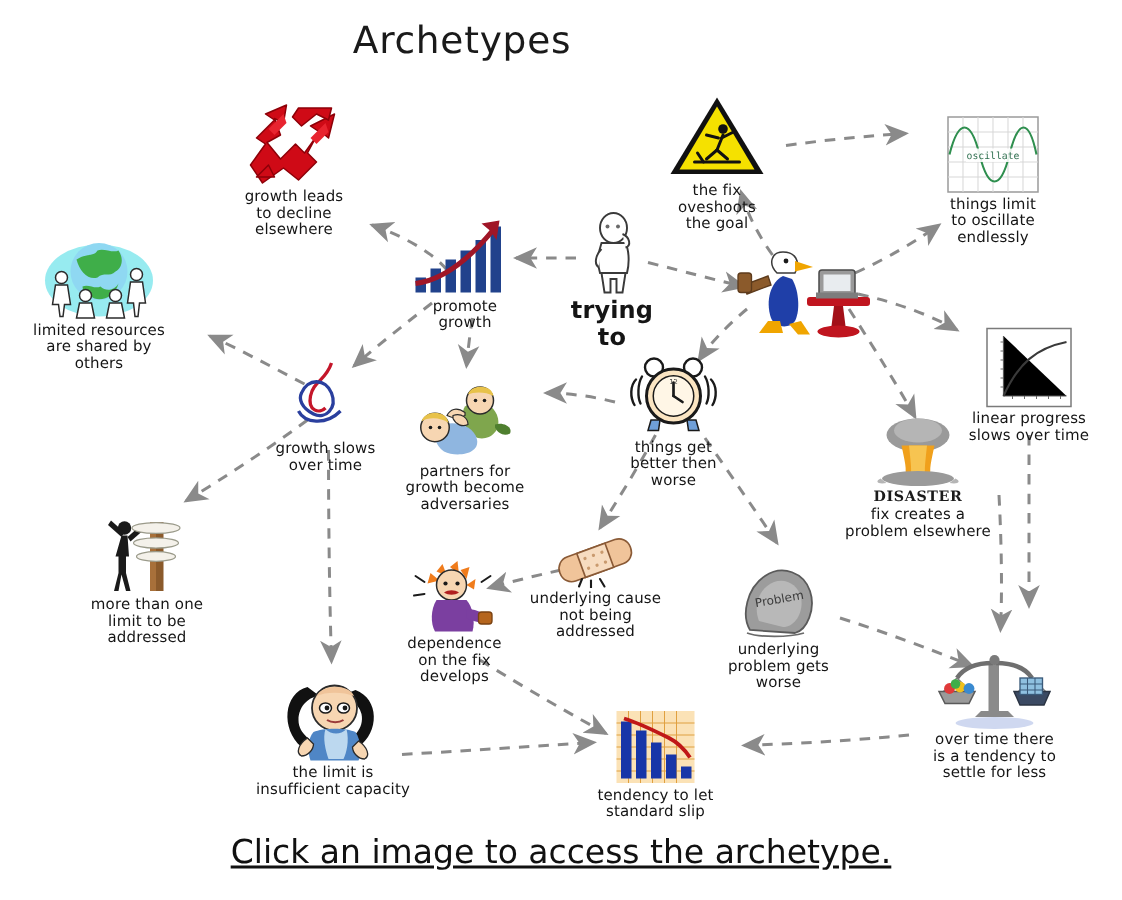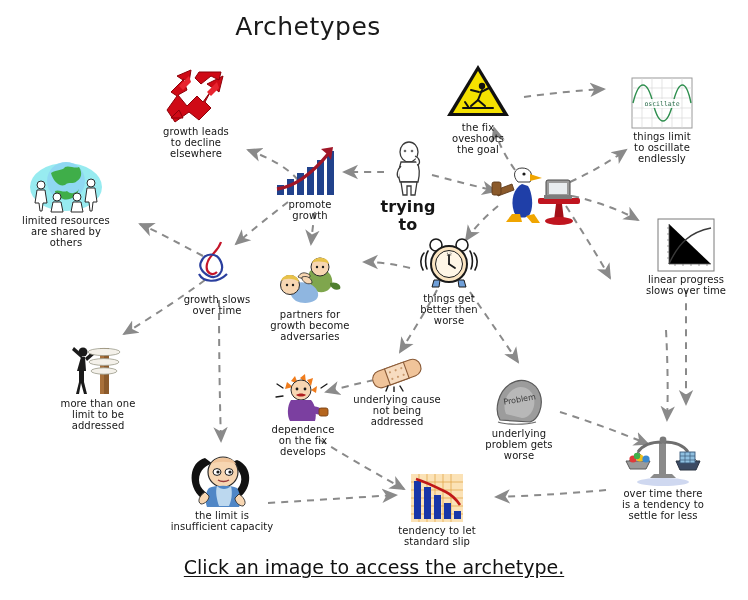--- a/index.html
+++ b/index.html
@@ -41,21 +41,21 @@
     color: #1a1a1a;
     font-family: "DejaVu Sans", sans-serif;
   }
 
   .footer-note {
     position: absolute;
     left: 0;
     top: 556px;
     width: 748px;
     text-align: center;
-    font-size: 19px;
+    font-size: 22px;
     color: #111;
   }
   .footer-note span {
     text-decoration: underline;
     text-underline-offset: 2px;
   }
 
   .node {
     position: absolute;
     width: 150px;
@@ -400,20 +400,36 @@
           <path d="M10,40 H12 M10,34 H12 M10,28 H12 M10,22 H12 M10,16 H12 M10,10 H12"></path>
           <path d="M18,46 V48 M26,46 V48 M34,46 V48 M42,46 V48 M50,46 V48"></path>
         </g>
         <path d="M12,46 C22,24 34,14 54,10" fill="none" stroke="#3a3a3a" stroke-width="1.4"></path>
       </svg>
     </span>
     <span class="label">linear progress
 slows over time</span>
   </div>
 
+  <div class="node" style="left:612px; top:277px;">
+    <span class="icon-wrap">
+      <svg width="62" height="48" viewBox="0 0 62 48">
+        <ellipse cx="31" cy="13" rx="21" ry="11" fill="#9a9a9a"></ellipse>
+        <ellipse cx="31" cy="10" rx="16" ry="8" fill="#b5b5b5"></ellipse>
+        <path d="M20,20 C22,30 24,36 22,42 L40,42 C38,36 40,30 42,20 Z" fill="#f0a01c"></path>
+        <path d="M25,20 C26,30 27,36 26,42 L36,42 C35,36 36,30 37,20 Z" fill="#f7c451"></path>
+        <ellipse cx="31" cy="42" rx="24" ry="5" fill="#9a9a9a"></ellipse>
+        <path d="M6,42 C2,44 4,46 10,45" fill="#b5b5b5"></path>
+        <path d="M56,42 C60,44 58,46 52,45" fill="#b5b5b5"></path>
+      </svg>
+    </span>
+    <span class="disaster-word">DISASTER</span>
+    <span class="label">fix creates a
+problem elsewhere</span>
+  </div>
 
   <div class="node" style="left:397px; top:356px;">
     <span class="icon-wrap">
       <svg width="58" height="36" viewBox="0 0 58 36">
         <g transform="rotate(-20 29 18)">
           <rect x="4" y="9" width="50" height="17" rx="8" fill="#f0c49a" stroke="#8a5a36" stroke-width="1.1"></rect>
           <rect x="19" y="9" width="20" height="17" fill="#f7dcc0" stroke="#8a5a36" stroke-width="1.1"></rect>
           <g fill="#c99a6e">
             <circle cx="23" cy="14" r="1.1"></circle>
             <circle cx="29" cy="14" r="1.1"></circle>

